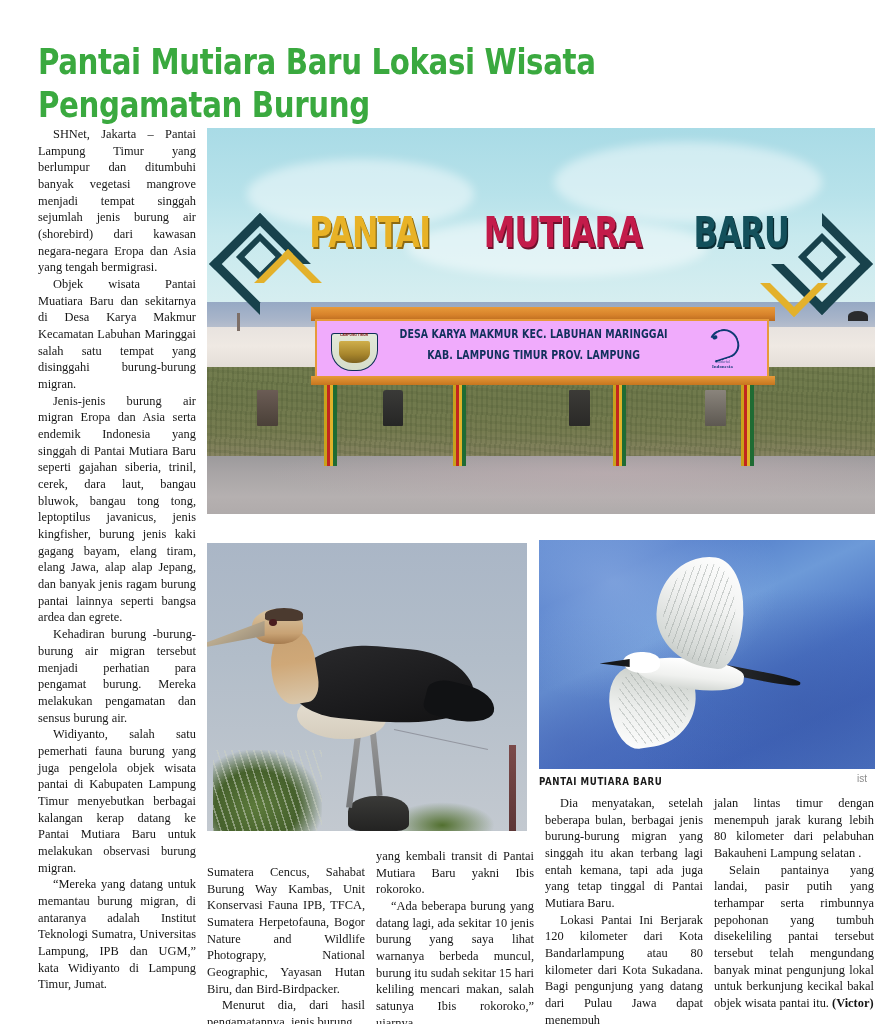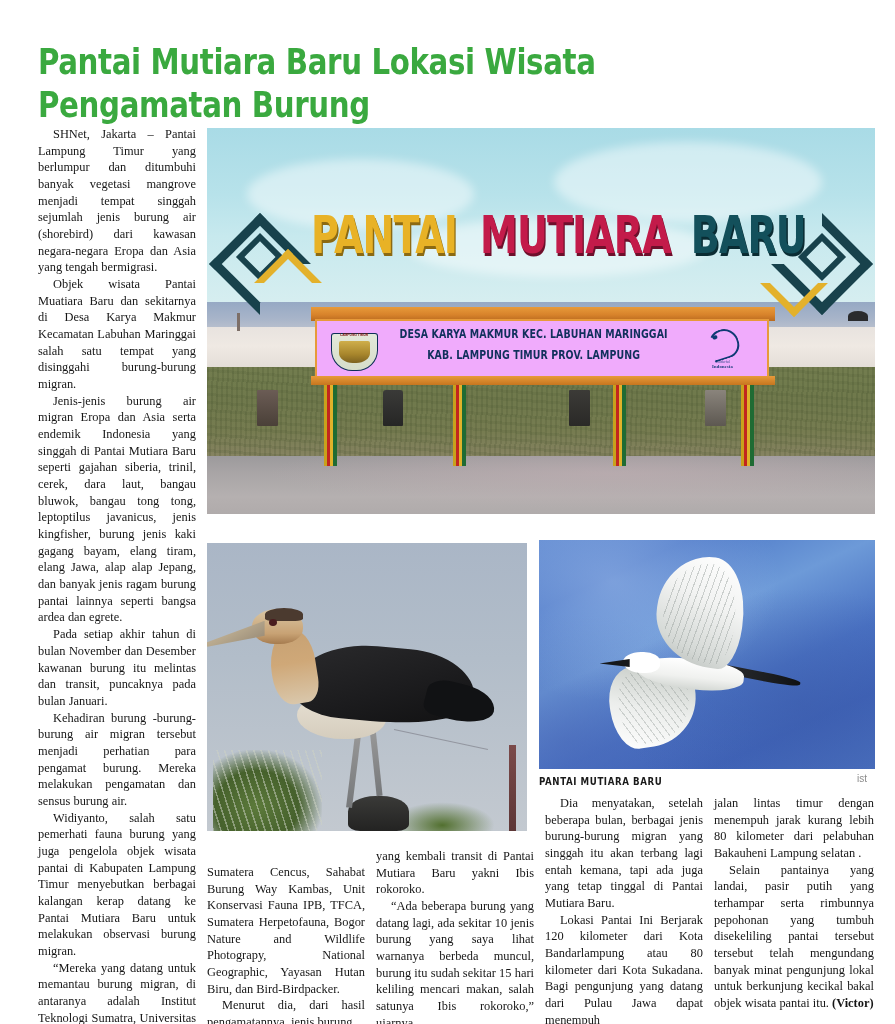--- a/index.html
+++ b/index.html
@@ -166,21 +166,21 @@
     font-family: "Liberation Serif", serif; letter-spacing: .2px;
   }
   .wi-text small { display: block; font-size: 3.1px; font-weight: 400; }
 
   
   .sign-words {
     position: absolute; left: 14%; top: 22%; width: 74%;
     display: flex; align-items: flex-end; justify-content: space-between;
     font-family: "DejaVu Sans Condensed", "Liberation Sans Narrow", "Liberation Sans", sans-serif;
     font-weight: 700;
-    font-size: 48px;
+    font-size: 40px;
     line-height: 1;
     letter-spacing: -1px;
   }
   .sign-words span { transform: scaleX(0.88) scaleY(1.08); transform-origin: bottom center; }
   .w-pantai  { color: #e8b226; text-shadow: 1.5px 2px 0 #8c6a12; }
   .w-mutiara { color: #c31b4a; text-shadow: 1.5px 2px 0 #6e0f2b; }
   .w-baru    { color: #13505b; text-shadow: 1.5px 2px 0 #0a2c33; }
 
   
   .ornament {
@@ -469,21 +469,20 @@
     <div class="eg-wing-up"></div>
   </div>
 
   <div class="credit">ist</div>
   <div class="caption">PANTAI MUTIARA BARU</div>
 
   <div class="col" id="col1">
     <p>SHNet, Jakarta – Pantai Lampung Timur yang berlumpur dan ditumbuhi banyak vegetasi mangrove menjadi tempat singgah sejumlah jenis burung air (shorebird) dari kawasan negara-negara Eropa dan Asia yang tengah bermigrasi.</p>
     <p>Objek wisata Pantai Muatiara Baru dan sekitarnya di Desa Karya Makmur Kecamatan Labuhan Maringgai salah satu tempat yang disinggahi burung-burung migran.</p>
     <p>Jenis-jenis burung air migran Eropa dan Asia serta endemik Indonesia yang singgah di Pantai Mutiara Baru seperti gajahan siberia, trinil, cerek, dara laut, bangau bluwok, bangau tong tong, leptoptilus javanicus, jenis kingfisher, burung jenis kaki gagang bayam, elang tiram, elang Jawa, alap alap Jepang, dan banyak jenis ragam burung pantai lainnya seperti bangsa ardea dan egrete.</p>
-    <p>Pada setiap akhir tahun di bulan November dan Desember kawanan burung itu melintas dan transit, puncaknya pada bulan Januari.</p>
     <p>Kehadiran burung -burung-burung air migran tersebut menjadi perhatian para pengamat burung. Mereka melakukan pengamatan dan sensus burung air.</p>
     <p>Widiyanto, salah satu pemerhati fauna burung yang juga pengelola objek wisata pantai di Kabupaten Lampung Timur menyebutkan berbagai kalangan kerap datang ke Pantai Mutiara Baru untuk melakukan observasi burung migran.</p>
     <p>“Mereka yang datang untuk memantau burung migran, di antaranya adalah Institut Teknologi Sumatra, Universitas Lampung, IPB dan UGM,” kata Widiyanto di Lampung Timur, Jumat.</p>
 
   </div>
 
   <div class="col" id="col2">
     <p class="noindent">Sumatera Cencus, Sahabat Burung Way Kambas, Unit Konservasi Fauna IPB, TFCA, Sumatera Herpetofauna, Bogor Nature and Wildlife Photograpy, National Geographic, Yayasan Hutan Biru, dan Bird-Birdpacker.</p>
     <p>Menurut dia, dari hasil pengamatannya, jenis burung</p>
   </div>

